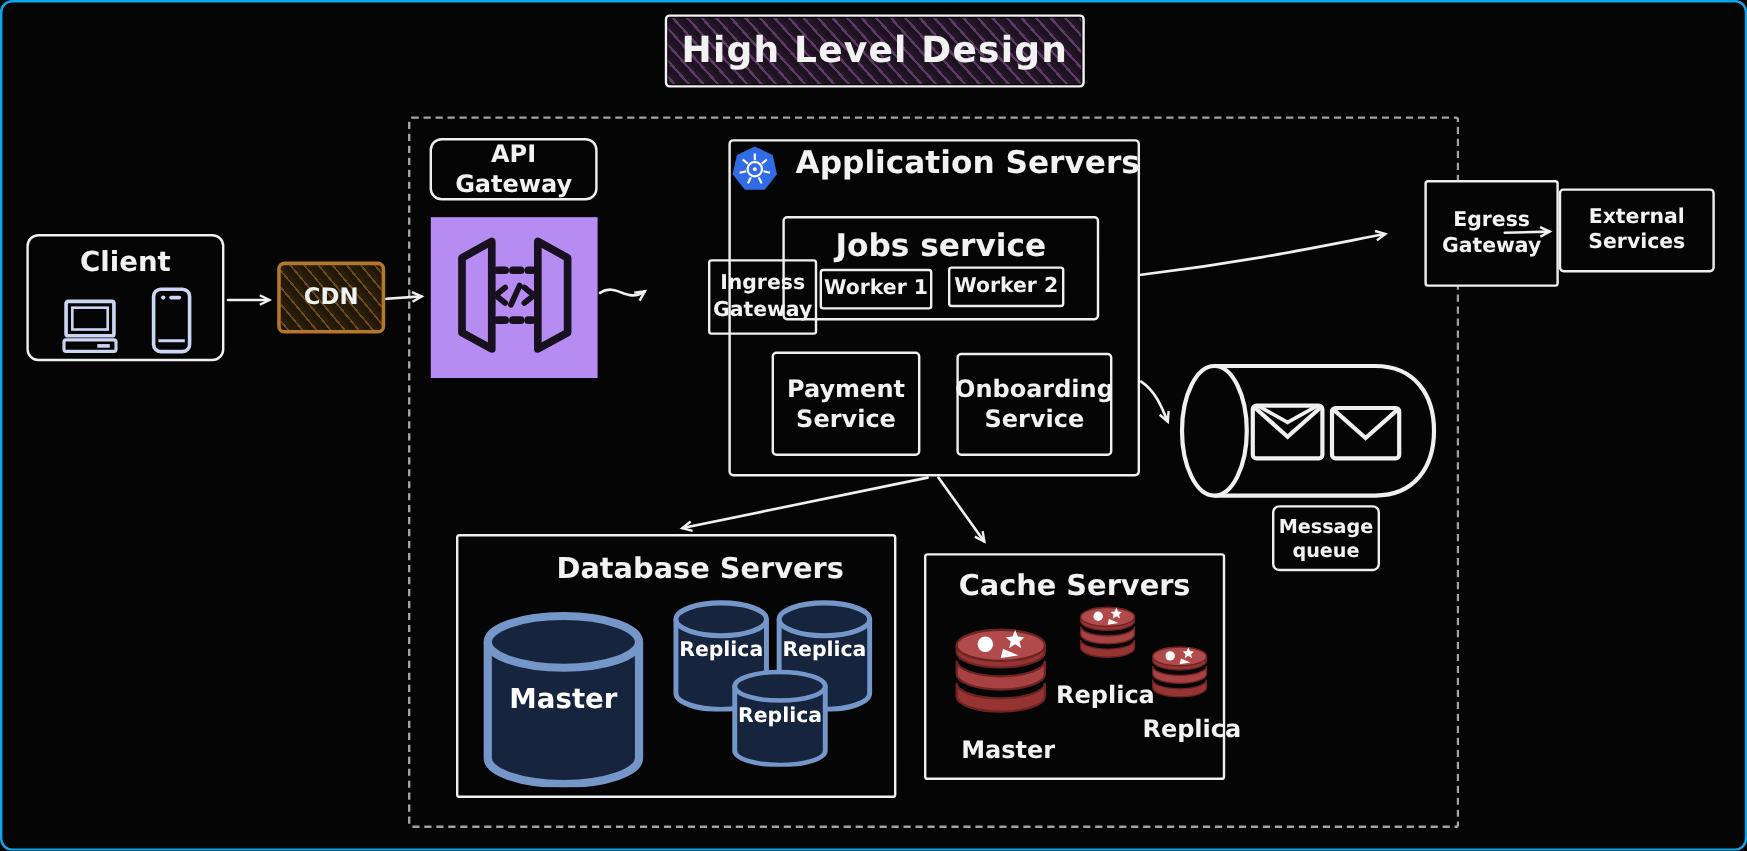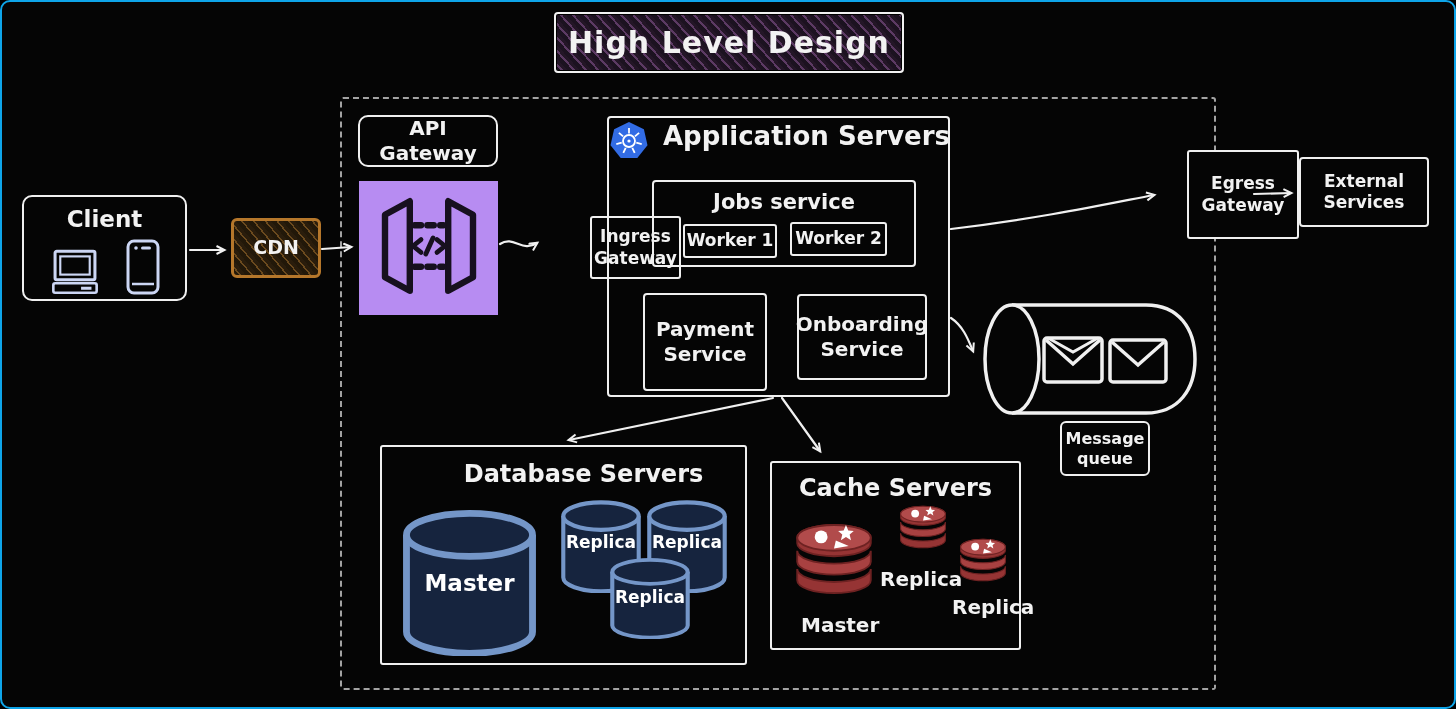--- a/index.html
+++ b/index.html
@@ -46,26 +46,26 @@
 
   
   .ingress-box{left:544px; top:214px; width:91px; height:63px; border-width:2px; border-radius:3px;margin-left:44px;}
   .ingress-box .lbl{font-size:17px;}
 
   
   .app-box{left:605px; top:114px; width:343px; height:281px; border-width:2px; border-radius:4px;}
   .app-title-row{position:absolute; left:607px; top:119px; display:flex; align-items:flex-start; gap:14px;}
   .app-title{font-size:26px; font-weight:bold;}
   .jobs-box{left:650px; top:178px; width:264px; height:87px; border-width:2px; border-radius:4px;}
-  .jobs-title{position:absolute; left:0; right:0; top:7px; font-size:21px;}
+  .jobs-title{position:absolute; left:0; right:0; top:7px; font-size:26px;}
   .worker-box{border-width:2px; border-radius:3px;}
   .worker1{left:681px; top:222px; width:94px; height:34px;}
   .worker2{left:788px; top:220px; width:97px; height:34px;}
   .worker-box .lbl{font-size:17px;}
-  .payment-box{left:641px; top:291px; width:124px; height:98px; border-width:2px; border-radius:4px;justify-content:center;}
+  .payment-box{left:641px; top:291px; width:124px; height:87px; border-width:2px; border-radius:4px;justify-content:center;}
   .onboarding-box{left:795px; top:292px; width:130px; height:86px; border-width:2px; border-radius:4px;}
   .svc-lbl{font-size:20px;}
 
   
   .egress-box{left:1161px; top:148px; width:112px; height:89px; border-width:2px; background:#050505; border-radius:3px;margin-left:24px;}
   .egress-box .lbl{font-size:17px;}
   .external-box{left:1297px; top:155px; width:130px; height:70px; border-width:2px; border-radius:4px;}
   .external-box .lbl{font-size:17px;}
 
   

